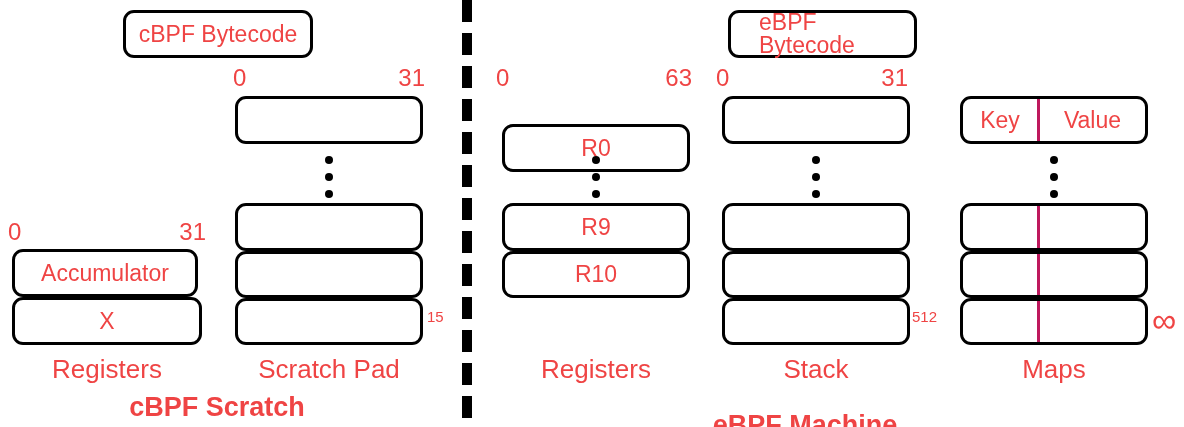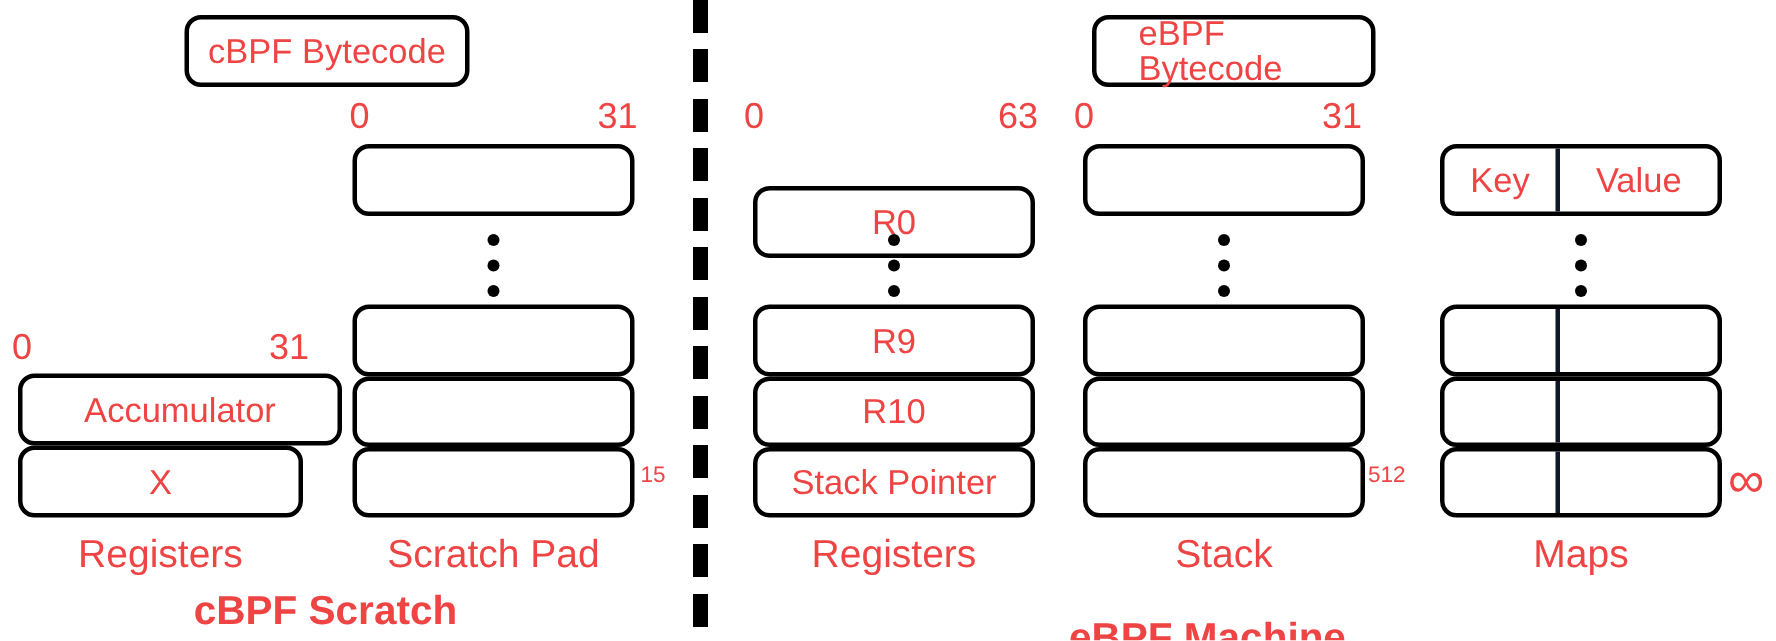--- a/index.html
+++ b/index.html
@@ -59,21 +59,21 @@
   .divider{
     position:absolute;
     left:462px;top:0;
     width:10px;height:427px;
     background:repeating-linear-gradient(to bottom,#000 0 22px,transparent 22px 33px);
   }
   .maps-box{padding:0;}
   .cell-key{
     box-sizing:border-box;
     width:77px;height:100%;
-    border-right:3px solid #0f172a;
+    border-right:3px solid #be185d;
     display:flex;align-items:center;justify-content:center;
   }
   .cell-value{
     flex:1;height:100%;
     display:flex;align-items:center;justify-content:center;
   }
   .infinity{font-size:34px;}
 </style>
 </head>
 <body>
@@ -97,21 +97,21 @@
   <div class="box" style="left:235px;top:203px;width:188px;height:48px;"></div>
   <div class="box" style="left:235px;top:251px;width:188px;height:47px;"></div>
   <div class="box" style="left:235px;top:298px;width:188px;height:47px;"></div>
   <div class="sidelabel" style="left:427px;top:309px;">15</div>
   <div class="seclabel" style="left:235px;top:356px;width:188px;">Scratch Pad</div>
 
   <div class="bitrow" style="left:8px;top:220px;width:198px;">
     <span>0</span>
     <span>31</span>
   </div>
-  <div class="box" style="left:12px;top:249px;width:216px;height:48px;">
+  <div class="box" style="left:12px;top:249px;width:186px;height:48px;">
     <span>Accumulator</span>
   </div>
   <div class="box" style="left:12px;top:297px;width:190px;height:48px;">
     <span>X</span>
   </div>
   <div class="seclabel" style="left:12px;top:356px;width:190px;">Registers</div>
 
   <div class="machinetitle" style="left:62px;top:394px;width:310px;">cBPF Scratch</div>
 
   <div class="divider"></div>
@@ -130,23 +130,20 @@
   <div class="dots" style="left:502px;top:156px;width:188px;">
     <span class="dot"></span>
     <span class="dot"></span>
     <span class="dot"></span>
   </div>
   <div class="box" style="left:502px;top:203px;width:188px;height:48px;">
     <span>R9</span>
   </div>
   <div class="box" style="left:502px;top:251px;width:188px;height:47px;">
     <span>R10</span>
-  </div>
-  <div class="box" style="left:502px;top:298px;width:188px;height:47px;">
-    <span>Stack Pointer</span>
   </div>
   <div class="seclabel" style="left:502px;top:356px;width:188px;">Registers</div>
 
   <div class="bitrow" style="left:716px;top:66px;width:192px;">
     <span>0</span>
     <span>31</span>
   </div>
   <div class="box" style="left:722px;top:96px;width:188px;height:48px;"></div>
   <div class="dots" style="left:722px;top:156px;width:188px;">
     <span class="dot"></span>

